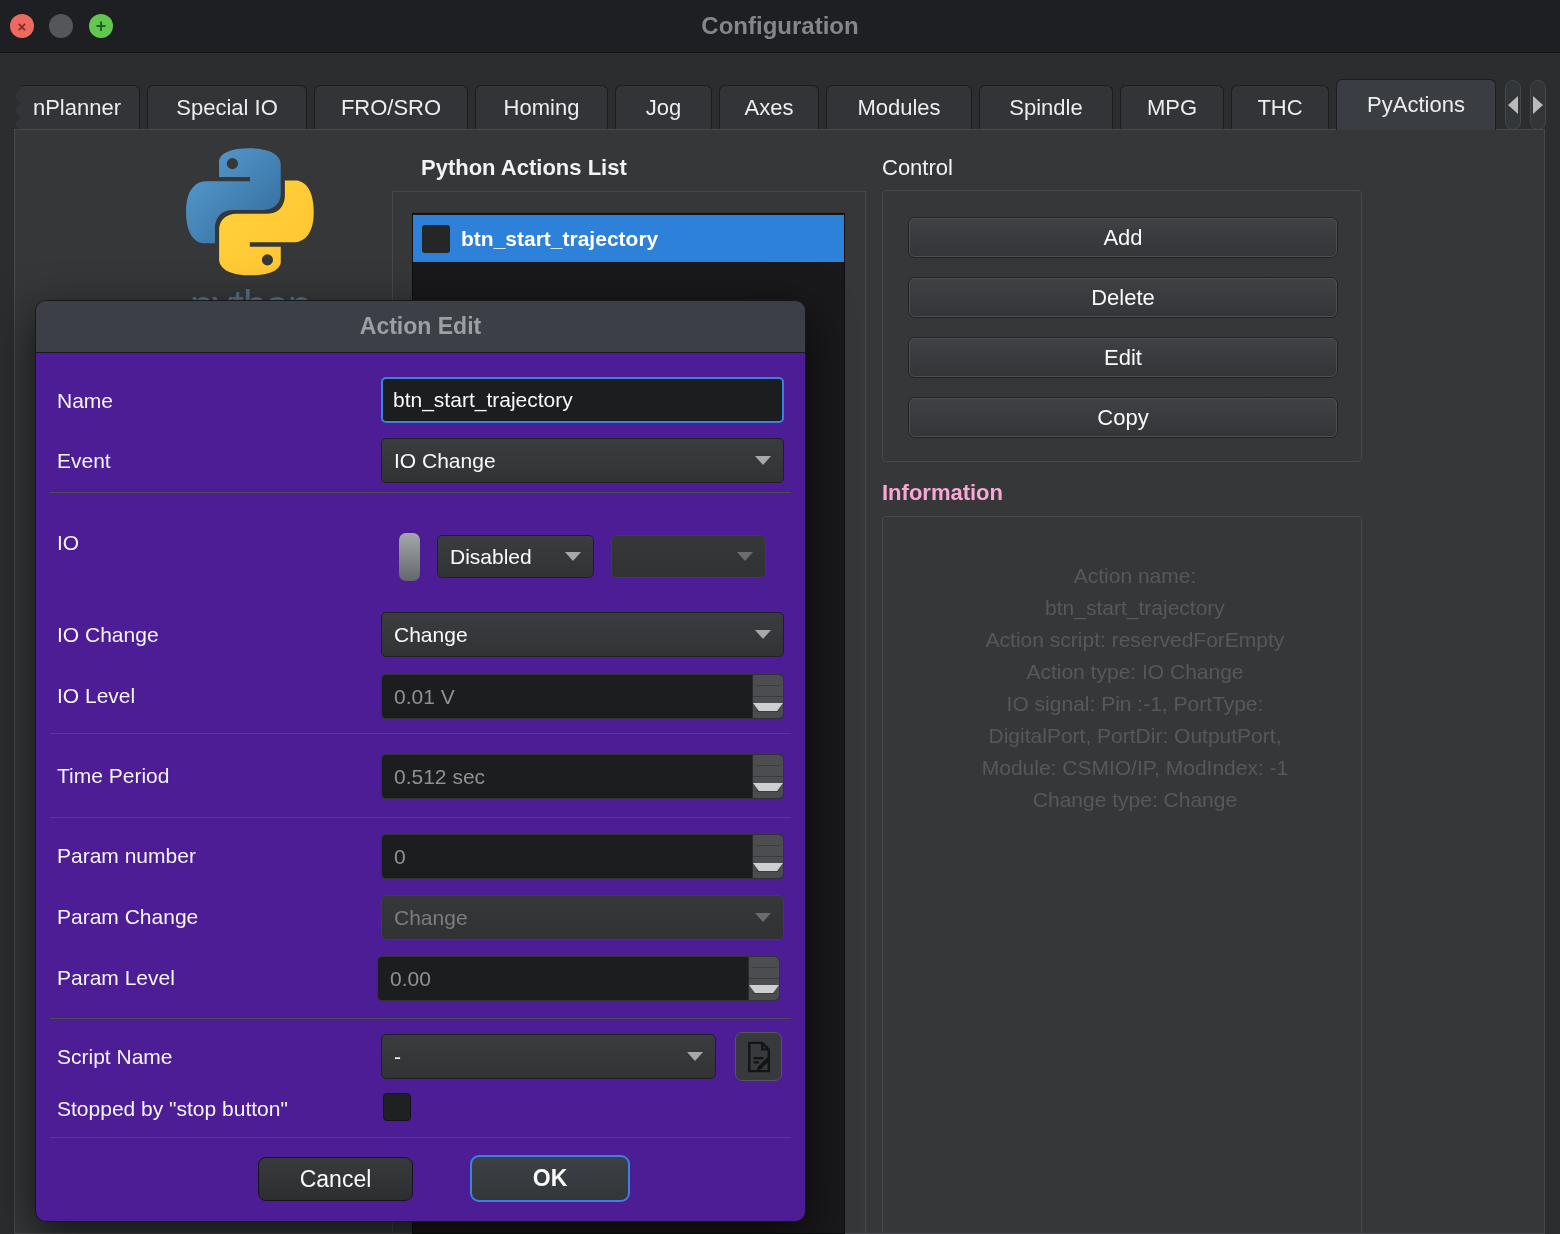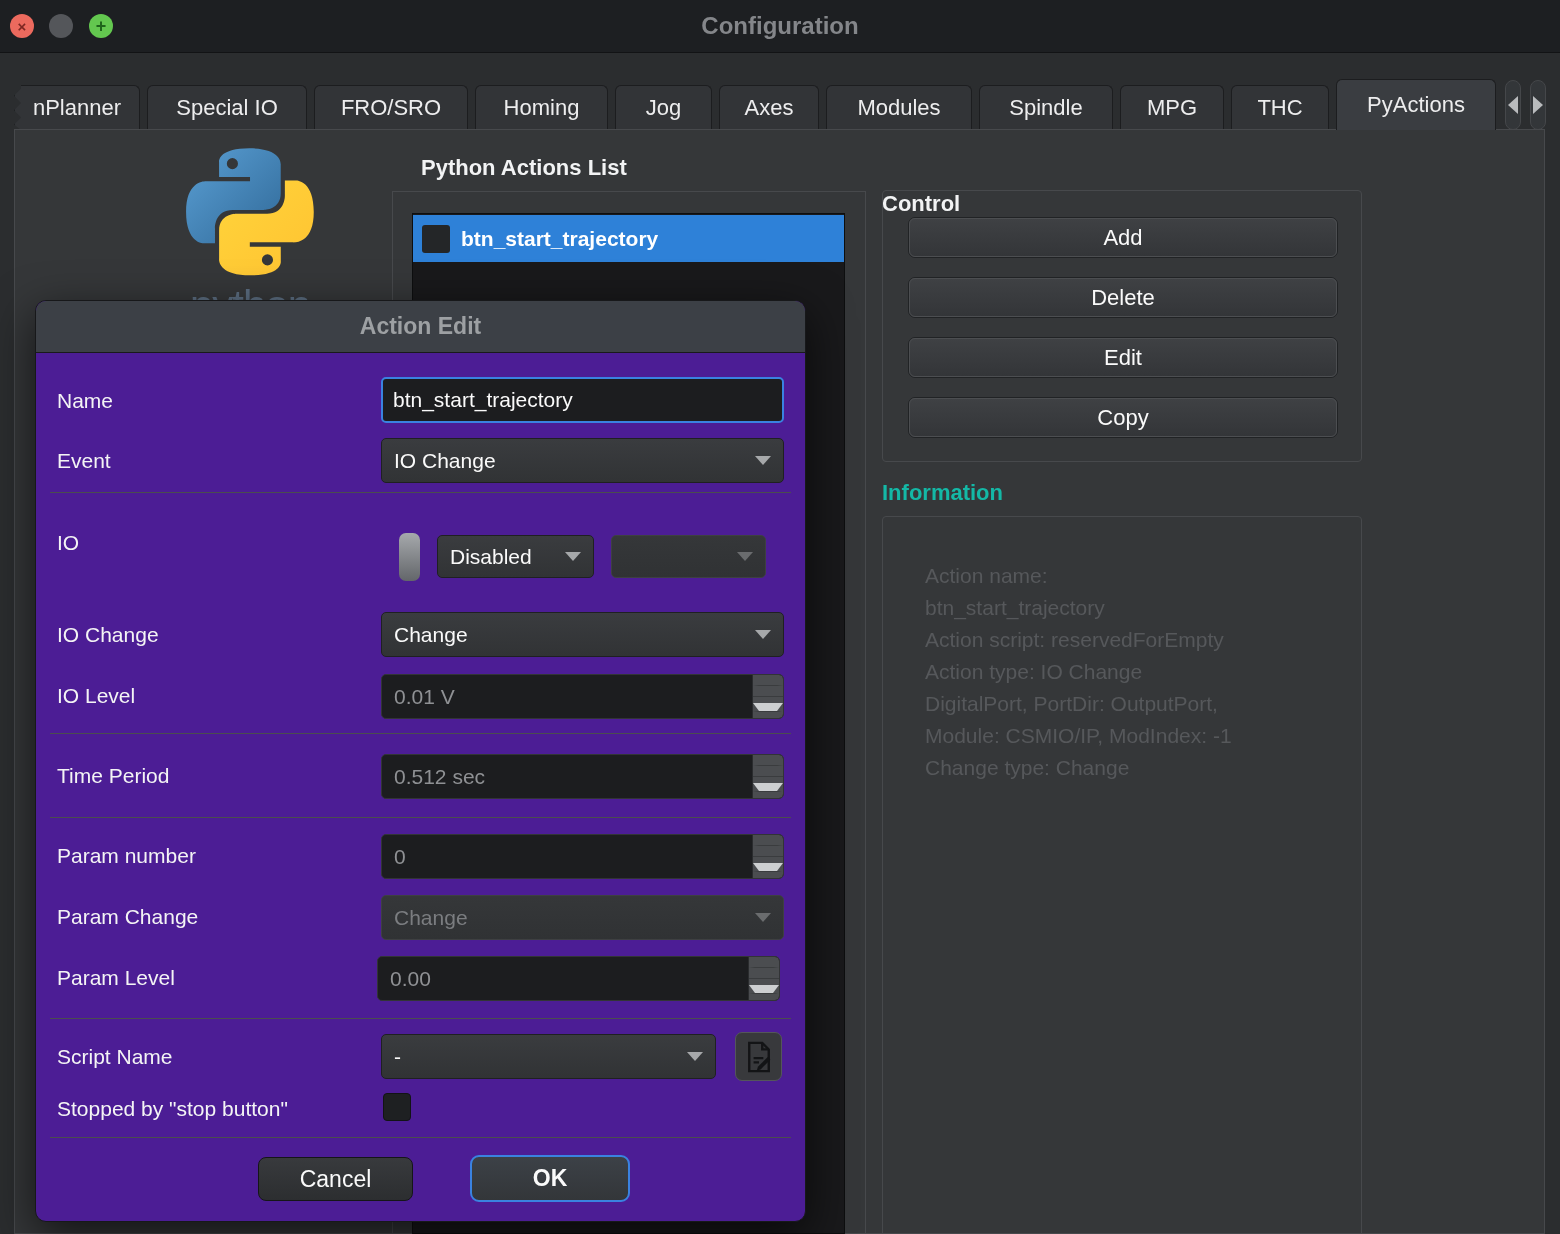--- a/index.html
+++ b/index.html
@@ -38,30 +38,30 @@
 
   
   #al-title{left:388px;top:155px;font-size:22px;font-weight:bold;color:#f2f3f4;margin-left:33px;}
   #al-group{left:392px;top:191px;width:474px;height:1043px;border:1px solid #47494c;box-sizing:border-box;}
   #al-list{left:412px;top:213px;width:433px;height:1021px;background:#19191b;border:1px solid #0d0e0f;box-sizing:border-box;}
   #al-row{left:0;top:1px;width:431px;height:47px;background:#2e81d8;display:flex;align-items:center;}
   #al-check{width:28px;height:28px;background:#242628;border-radius:3px;margin-left:9px;}
   #al-label{margin-left:11px;font-size:21px;font-weight:bold;color:#ffffff;}
 
   
-  #ctl-title{left:882px;top:155px;font-size:22px;font-weight:bold;color:#f2f3f4;margin-top:36px;}
+  #ctl-title{left:882px;top:155px;font-size:22px;font-weight:normal;color:#f2f3f4;}
   #ctl-group{left:882px;top:190px;width:480px;height:272px;border:1px solid #47494c;border-radius:4px;box-sizing:border-box;}
   .ctl-btn{left:908px;width:430px;height:41px;background:linear-gradient(#3f4144,#333538);
       border:1px solid #212325;outline:1px solid #4c4e51;outline-offset:-2px;border-radius:7px;
       display:flex;align-items:center;justify-content:center;font-size:22px;color:#fafafa;box-sizing:border-box;}
 
   
-  #inf-title{left:882px;top:480px;font-size:22px;font-weight:bold;color:#14b8a6;}
+  #inf-title{left:882px;top:480px;font-size:22px;font-weight:bold;color:#f9a8d4;}
   #inf-group{left:882px;top:516px;width:480px;height:730px;border:1px solid #47494c;border-radius:4px;box-sizing:border-box;}
-  #inf-text{left:925px;top:560px;width:420px;font-size:21px;line-height:32px;color:#56585b;}
+  #inf-text{left:925px;top:560px;width:420px;font-size:21px;line-height:32px;color:#56585b;text-align:center;}
 
   
   #dlg{left:35px;top:300px;width:771px;height:922px;background:#4c1d95;border:1px solid #17181a;
        border-radius:11px;box-shadow:0 14px 46px rgba(0,0,0,.65);box-sizing:border-box;}
   #dlg-titlebar{left:0;top:0;width:100%;height:52px;background:#3c4046;border-bottom:1px solid #191a1c;
        border-radius:10px 10px 0 0;display:flex;align-items:center;justify-content:center;
        font-size:23px;font-weight:bold;color:#9da0a3;box-sizing:border-box;}
   .dlabel{left:22px;font-size:21px;color:#f4f4f5;}
   .sep{left:15px;width:741px;height:1px;background:#4b4d4f;}
 
@@ -184,20 +184,21 @@
 <div class="abs ctl-btn" style="top:337px">Edit</div>
 <div class="abs ctl-btn" style="top:397px">Copy</div>
 
 <div class="abs" id="inf-title">Information</div>
 <div class="abs" id="inf-group"></div>
 <div class="abs" id="inf-text">
   <div>Action name:</div>
   <div>btn_start_trajectory</div>
   <div>Action script: reservedForEmpty</div>
   <div>Action type: IO Change</div>
+  <div>IO signal: Pin :-1, PortType:</div>
   <div>DigitalPort, PortDir: OutputPort,</div>
   <div>Module: CSMIO/IP, ModIndex: -1</div>
   <div>Change type: Change</div>
 </div>
 
 <div class="abs" id="dlg">
   <div class="abs" id="dlg-titlebar">
     <span>Action Edit</span>
   </div>
 </div>

